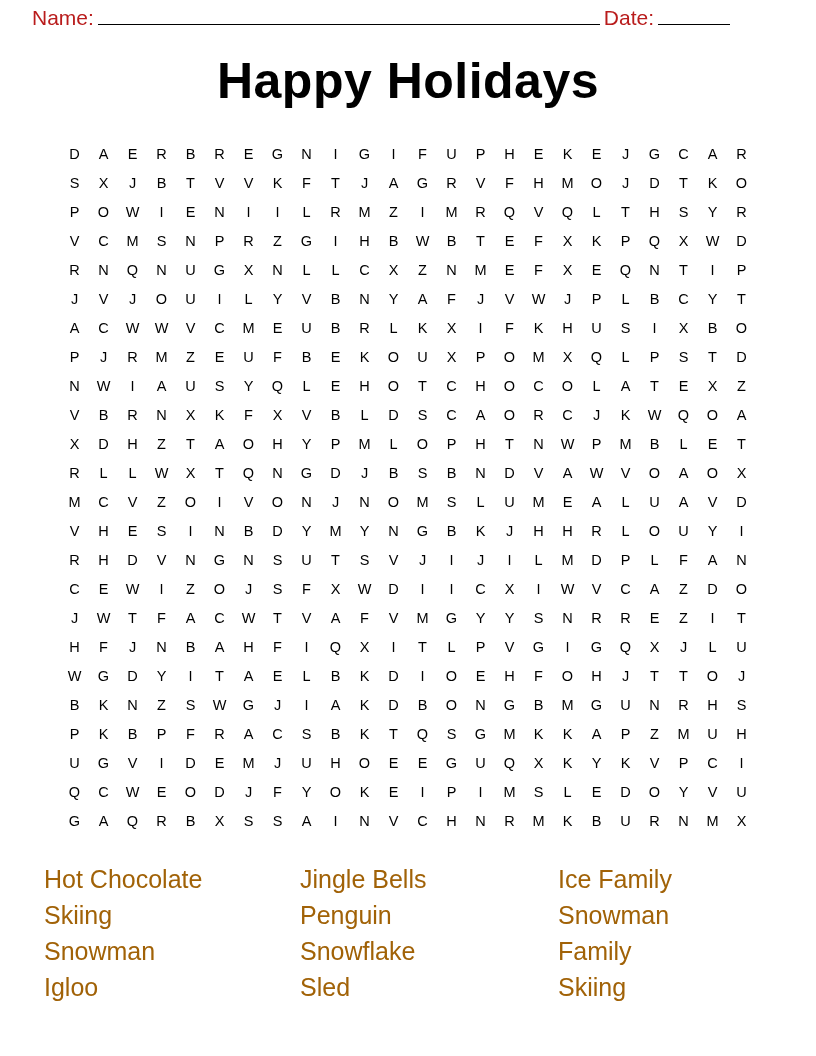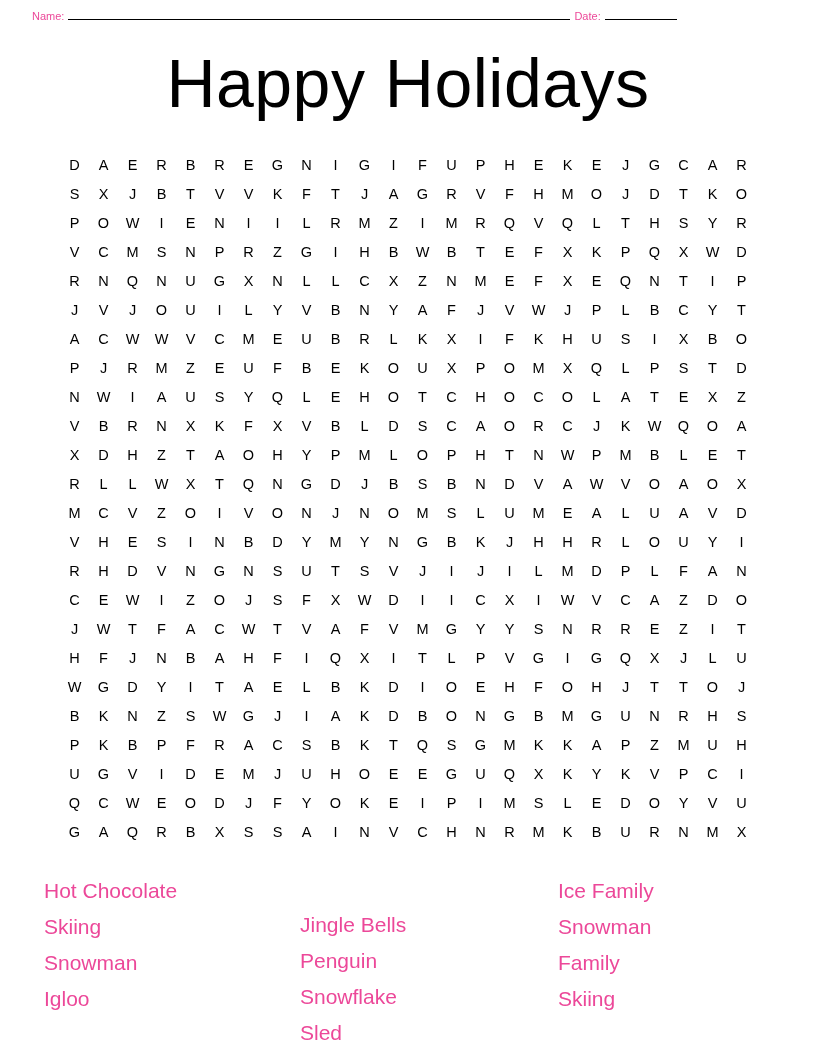--- a/index.html
+++ b/index.html
@@ -25,37 +25,37 @@
 
   
   .header-line {
     display: flex;
     align-items: baseline;
     font-size: 15px;
     padding: 6px 74px 0 32px;
     white-space: nowrap;
   }
   .header-label {
-    font-size: 11px;
-    color: #ec4899;
+    font-size: 21px;
+    color: #b91c1c;
   }
   .rule {
     border-bottom: 1px solid #000;
     height: 13px;
     margin: 0 4px;
     flex: none;
   }
   .rule-name { width: 502px; }
   .rule-date { width: 72px; }
 
   
   .title {
     text-align: center;
-    font-size: 68px;
-    font-weight: normal;
+    font-size: 50px;
+    font-weight: bold;
     letter-spacing: 0.5px;
     margin: 24px 0 0 0;
     line-height: 1.1;
   }
 
   
   .grid-wrap {
     margin-top: 30px;
     display: flex;
     justify-content: center;
@@ -76,26 +76,26 @@
 
   
   .words {
     margin-top: 26px;
     padding: 0 44px;
     display: flex;
   }
   .word-col {
     width: 240px;
   }
-  .word-col.col2 { padding-left: 42px; margin-top: 34px; }
+  .word-col.col2 { padding-left: 42px; }
   .word-col.col3 { padding-left: 44px; }
   .word {
-    font-size: 21px;
+    font-size: 25px;
     line-height: 36px;
-    color: #ec4899;
+    color: #a16207;
     white-space: nowrap;
   }
 </style>
 </head>
 <body>
 
 <div class="page">
 
   <div class="header-line">
     <span class="header-label">Name:</span>

